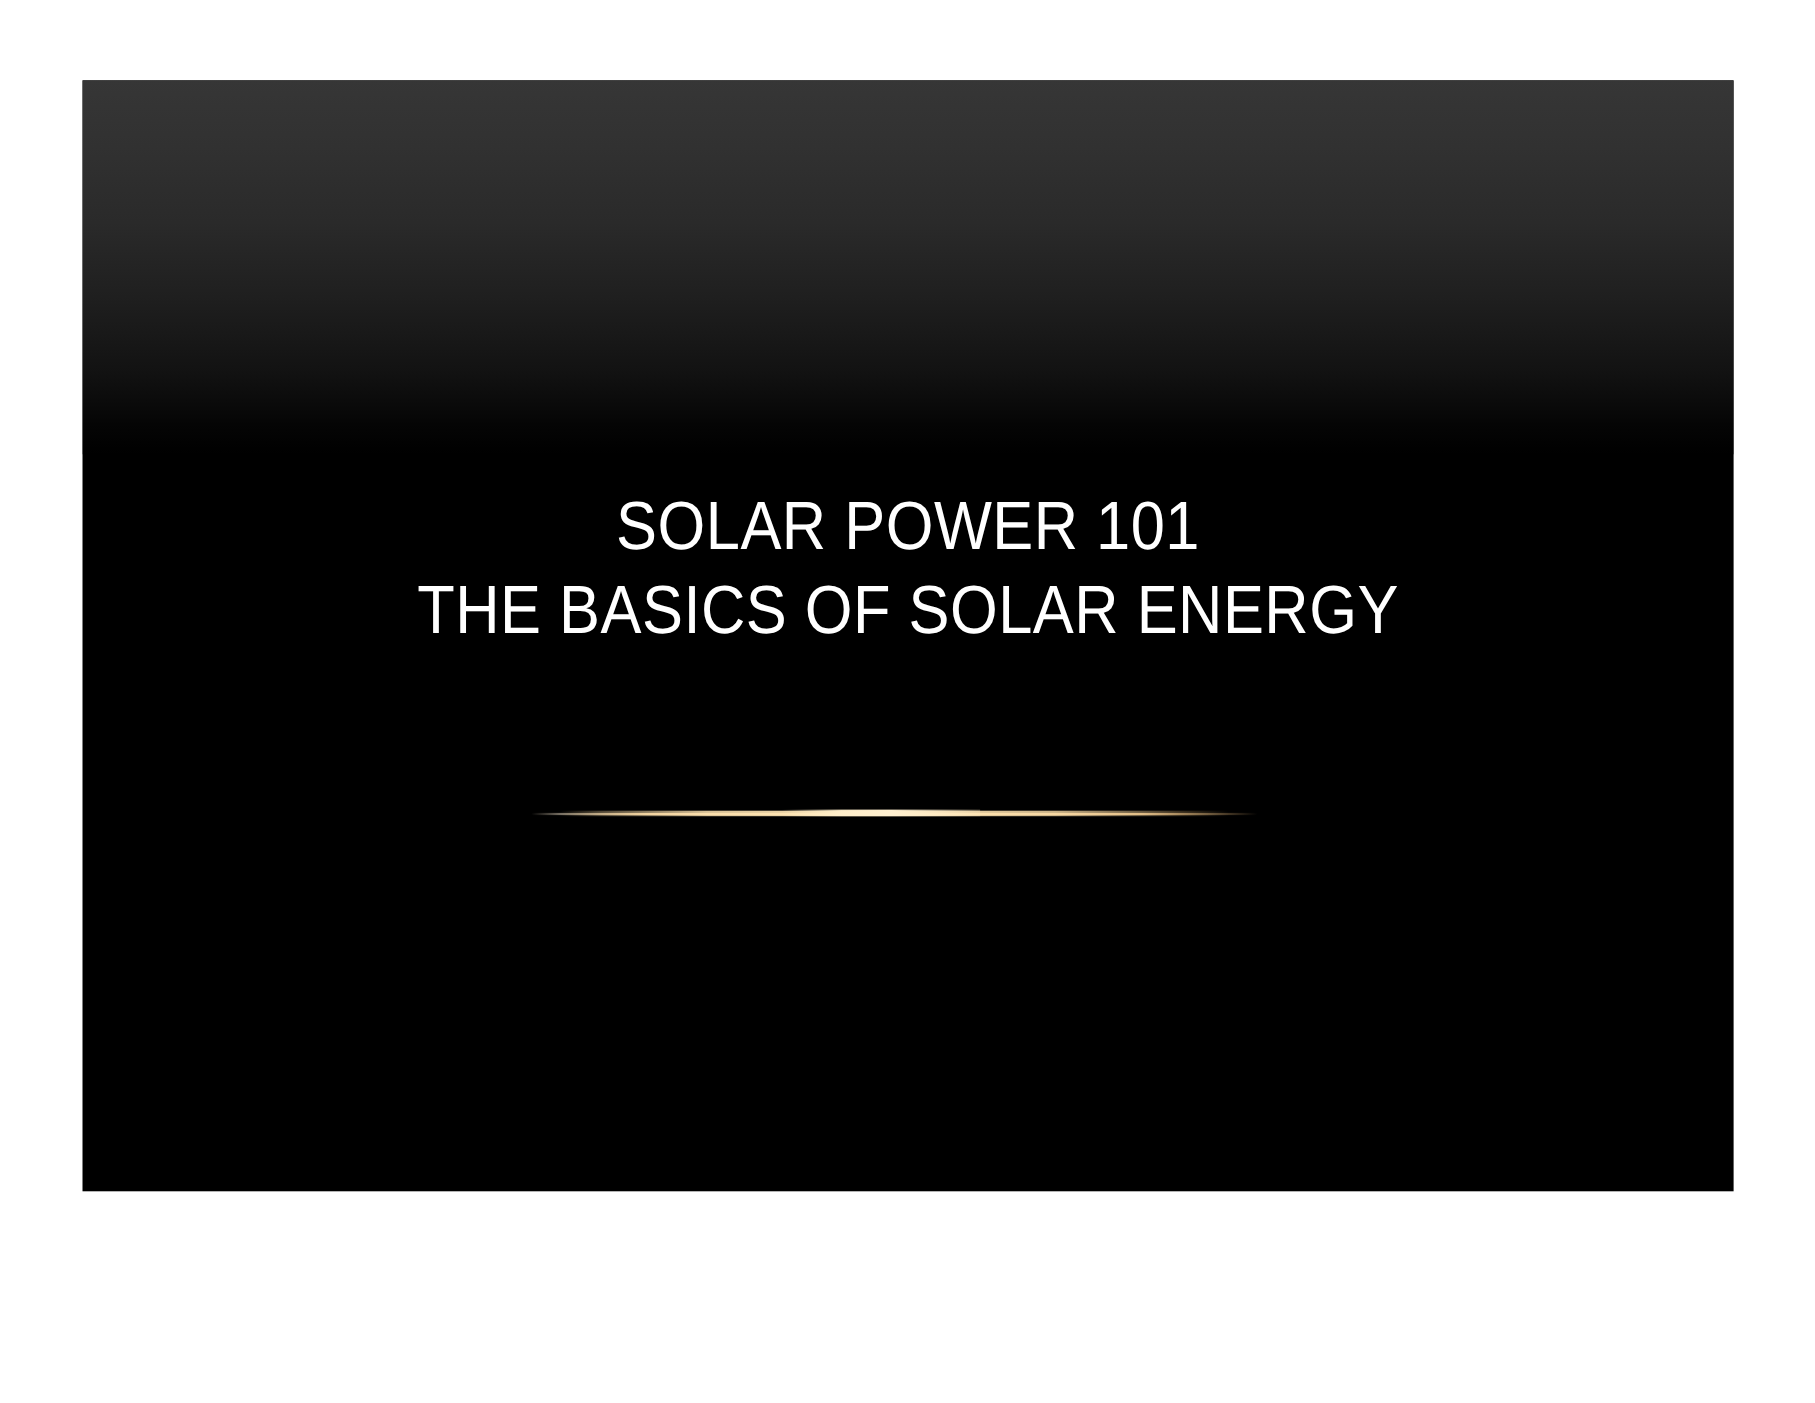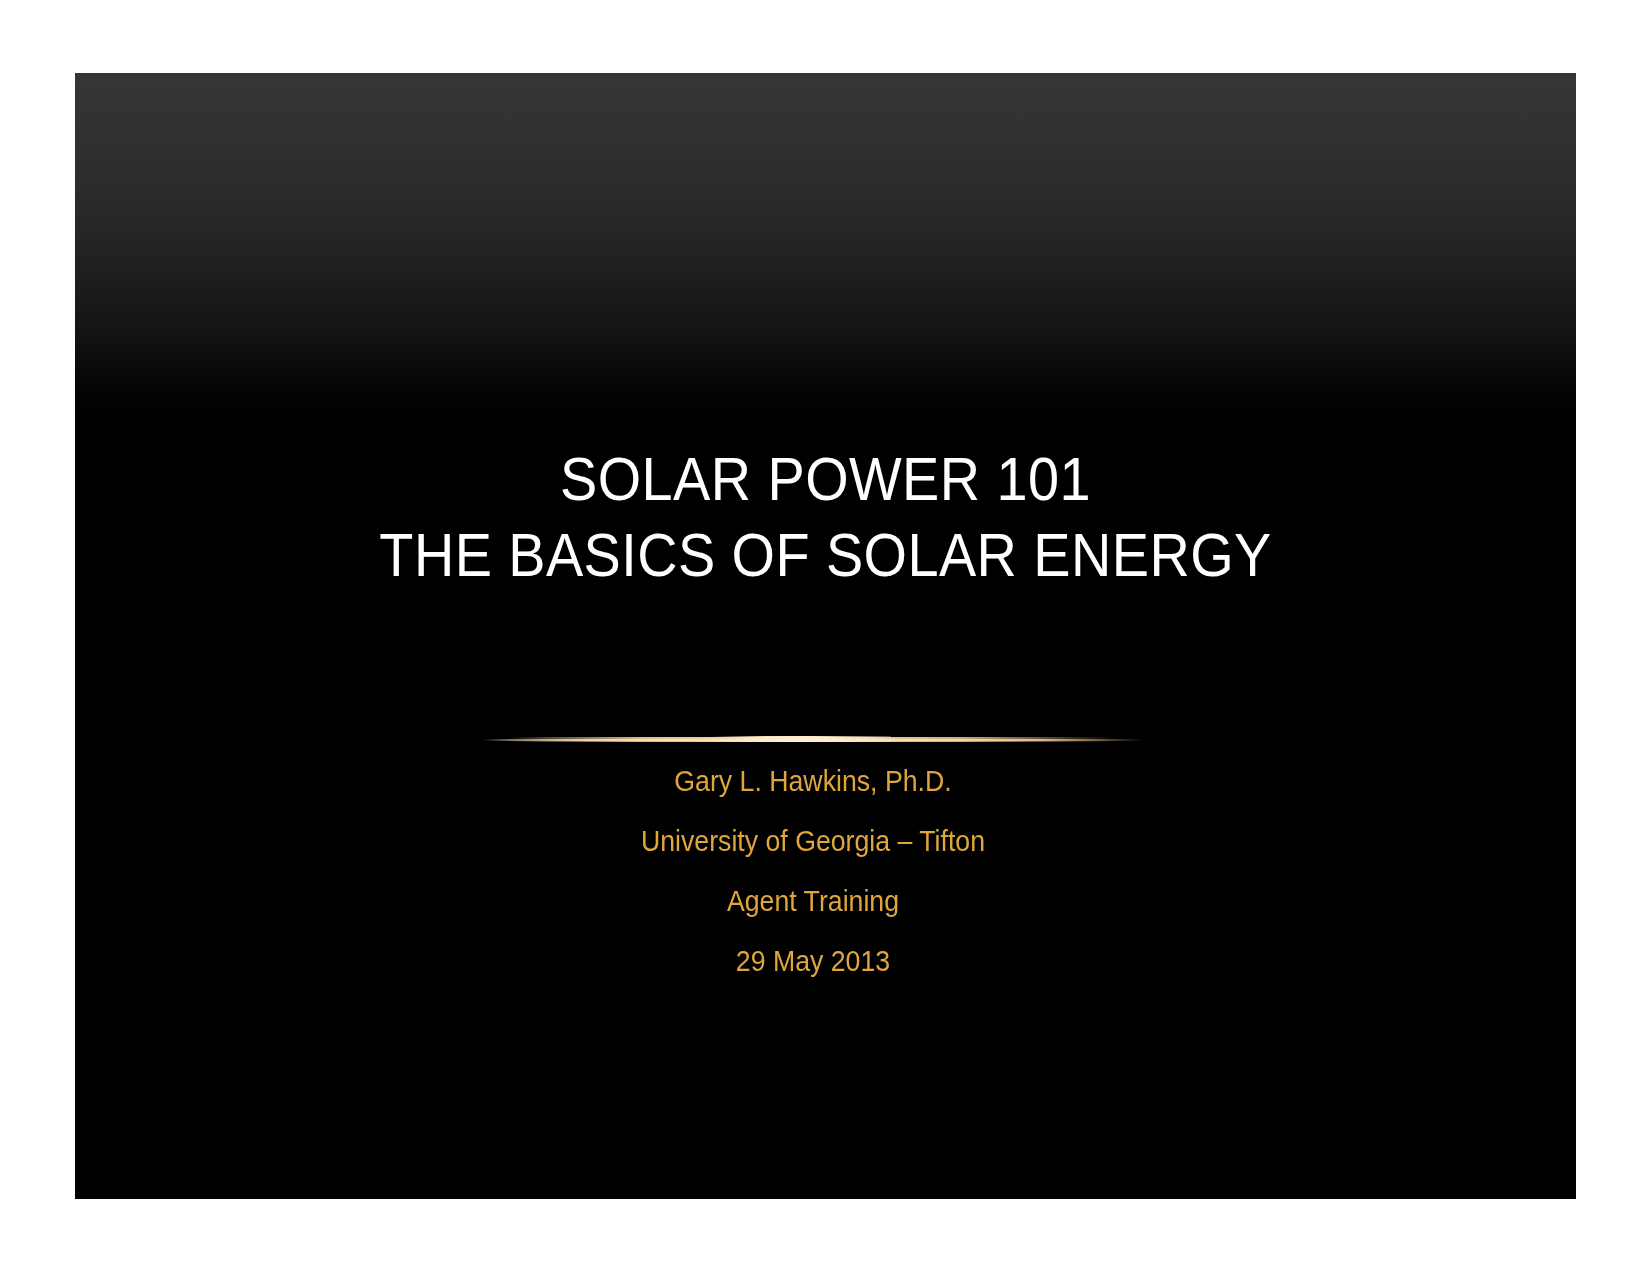--- a/index.html
+++ b/index.html
@@ -21,21 +21,21 @@
     width: 1650px;
     height: 1275px;
     background: #ffffff;
   }
 
   .slide {
     position: absolute;
     left: 75px;
     top: 73px;
     width: 1501px;
-    height: 1126px;
+    height: 1010px;
     background: #000000;
     overflow: hidden;
   }
 
   
   .slide-gradient {
     position: absolute;
     left: 0;
     top: 0;
     width: 100%;
@@ -159,21 +159,15 @@
       <span class="title-line">SOLAR POWER 101</span>
       <span class="title-line">THE BASICS OF SOLAR ENERGY</span>
     </div>
 
     <div class="divider-wrap">
       <div class="divider-hair"></div>
       <div class="divider-core"></div>
       <div class="divider-glow"></div>
     </div>
 
-    <div class="subtitle-block">
-      <span class="subtitle-line">Gary L. Hawkins, Ph.D.</span>
-      <span class="subtitle-line">University of Georgia – Tifton</span>
-      <span class="subtitle-line">Agent Training</span>
-      <span class="subtitle-line">29 May 2013</span>
-    </div>
 
   </div>
 </div>
 
 </body></html>

